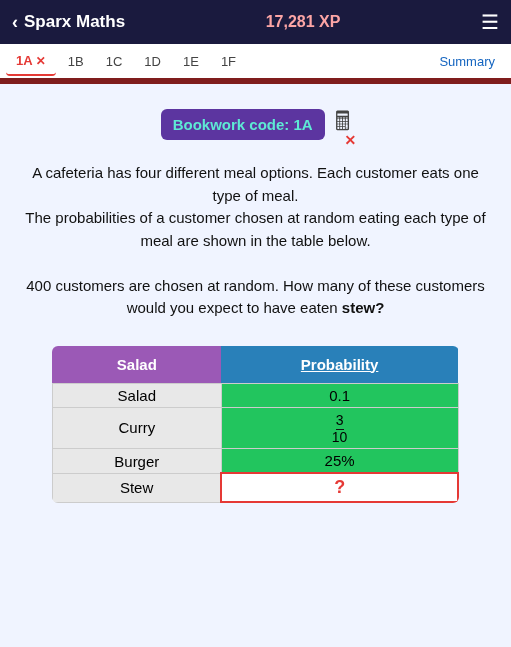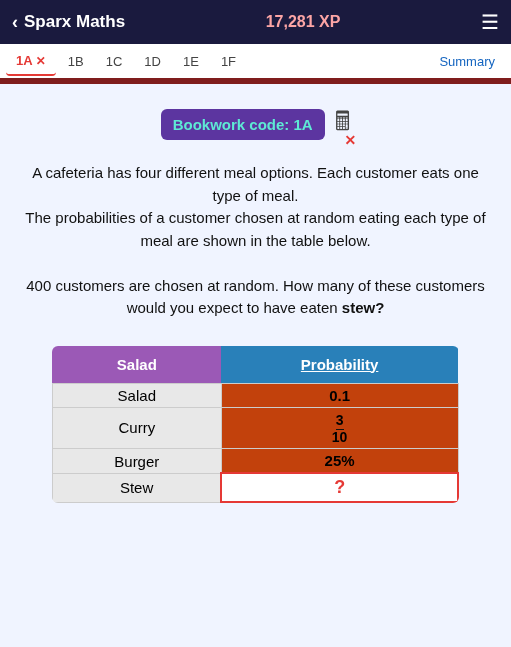--- a/index.html
+++ b/index.html
@@ -153,22 +153,21 @@
       text-decoration: underline;
     }
     .meal-table td {
       padding: 3px 16px;
       font-size: 15px;
       text-align: center;
       border: 1px solid #ccc;
       background: #e8e8e8;
     }
     .meal-table td.prob-cell {
-      background: #c2410c;
-      font-weight: bold;
+      background: #22c55e;
     }
     .meal-table td.question-cell {
       background: #fff;
       border: 2px solid #e53935;
       color: #e53935;
       font-weight: bold;
       font-size: 18px;
     }
     .fraction {
       display: inline-flex;

